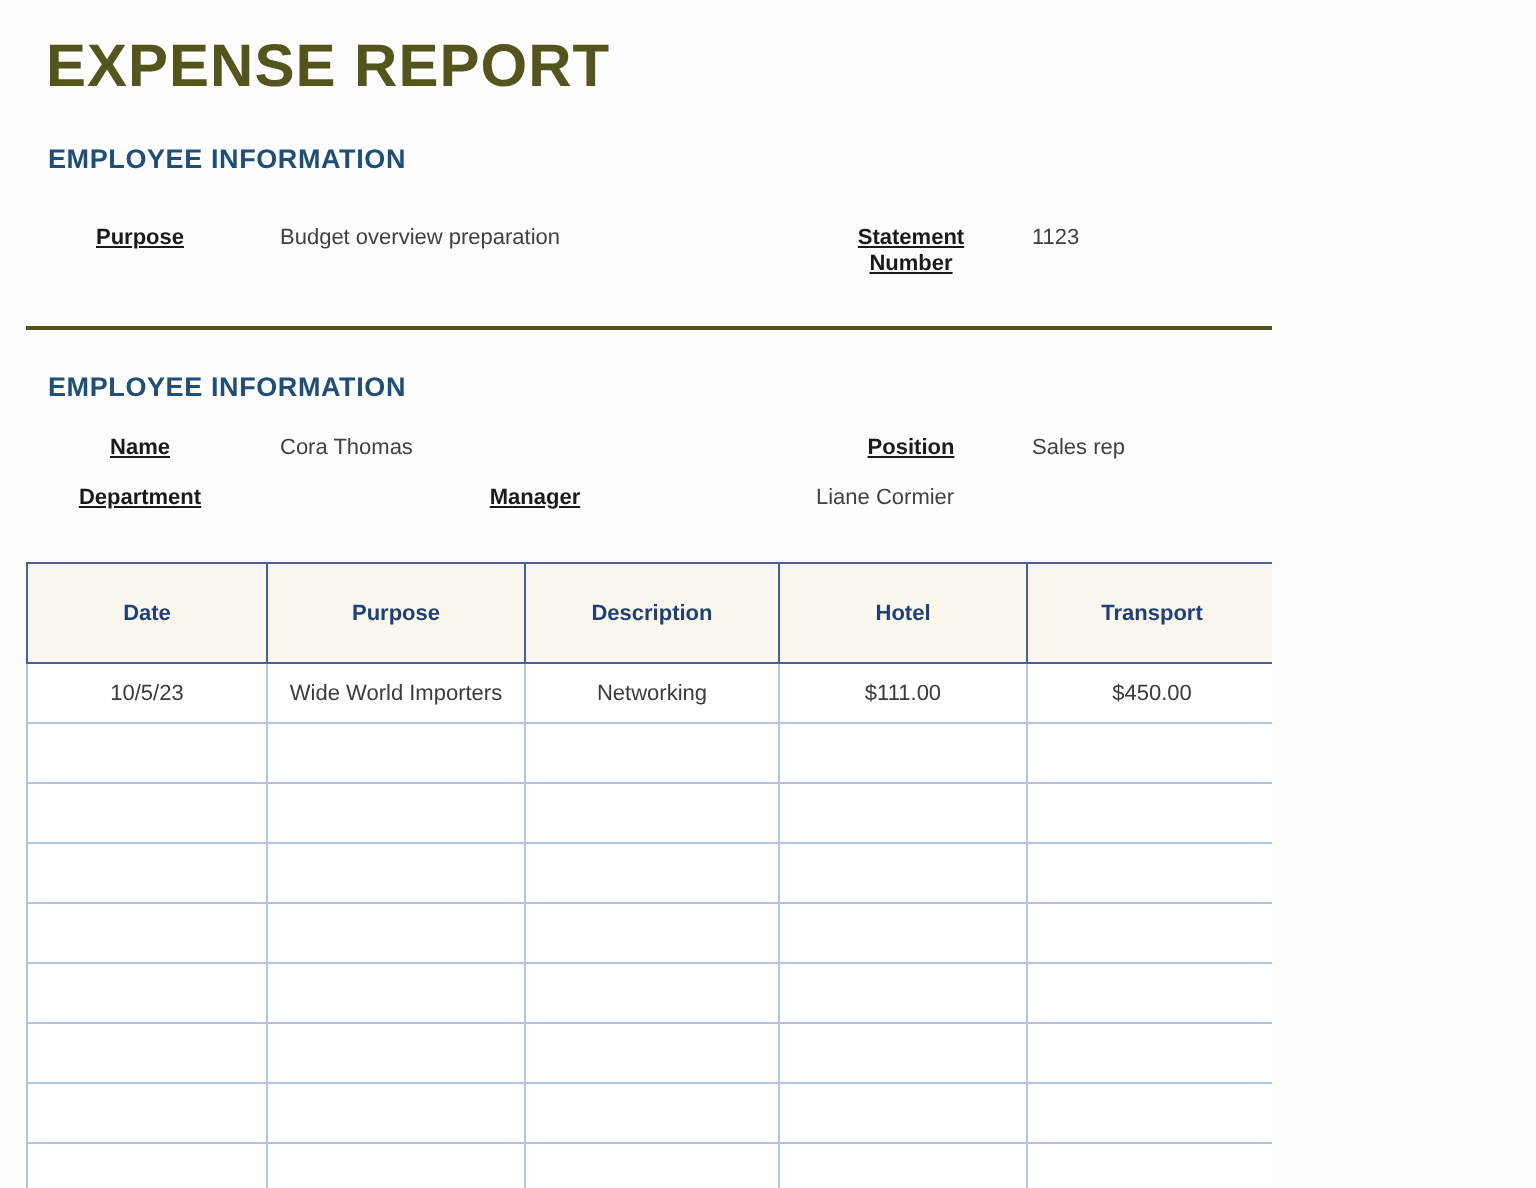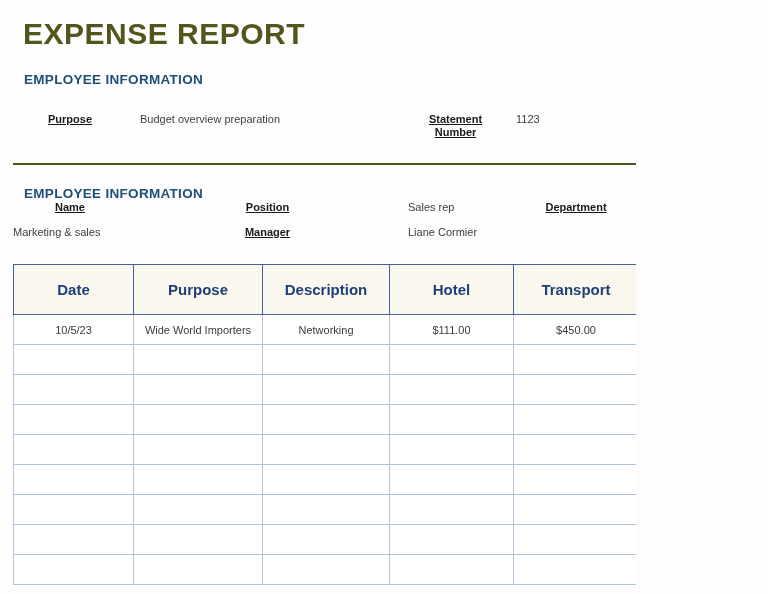--- a/index.html
+++ b/index.html
@@ -41,21 +41,21 @@
   }
   .fields-grid{
     display:grid;
     grid-template-columns:114px 255px 95px auto;
     column-gap:13px;
     row-gap:12px;
     font-size:11px;
     line-height:13px;
   }
   .fields-grid.general{margin-top:26px;}
-  .fields-grid.employee{}
+  .fields-grid.employee{margin-top:17px;}
   .field-label{
     font-weight:bold;
     color:#1a1a1a;
     text-align:center;
     text-decoration:underline;
   }
   .field-value{
     color:#404040;
   }
   hr.divider{
@@ -78,21 +78,21 @@
   table.expense-table col.c-account{width:129px;}
   table.expense-table col.c-desc{width:127px;}
   table.expense-table col.c-hotel{width:124px;}
   table.expense-table col.c-transport{width:125px;}
   table.expense-table col.c-fuel{width:124px;}
   table.expense-table col.c-cut{width:28px;}
   table.expense-table th{
     height:50px;
     background:var(--header-bg);
     color:var(--table-header-text);
-    font-size:15px;
+    font-size:11px;
     font-weight:bold;
     text-align:center;
     vertical-align:middle;
     border:1px solid var(--table-border);
     border-bottom:1.5px solid var(--table-border);
   }
   table.expense-table td{
     height:30px;
     background:#ffffff;
     font-size:11px;
@@ -121,25 +121,25 @@
       <span class="field-value">1123</span>
     </div>
   </section>
 
   <hr class="divider">
 
   <section>
     <h2 class="section-heading">EMPLOYEE INFORMATION</h2>
     <div class="fields-grid employee">
       <span class="field-label">Name</span>
+      <span class="field-value">Cora Thomas</span>
       <span class="field-label">Position</span>
       <span class="field-value">Sales rep</span>
 
       <span class="field-label">Department</span>
-      <span class="field-value">Marketing &amp; sales</span>
       <span class="field-label">Manager</span>
       <span class="field-value">Liane Cormier</span>
     </div>
   </section>
 
   <div class="table-wrap">
     <table class="expense-table">
       <colgroup>
         <col class="c-date">
           <col class="c-account">

